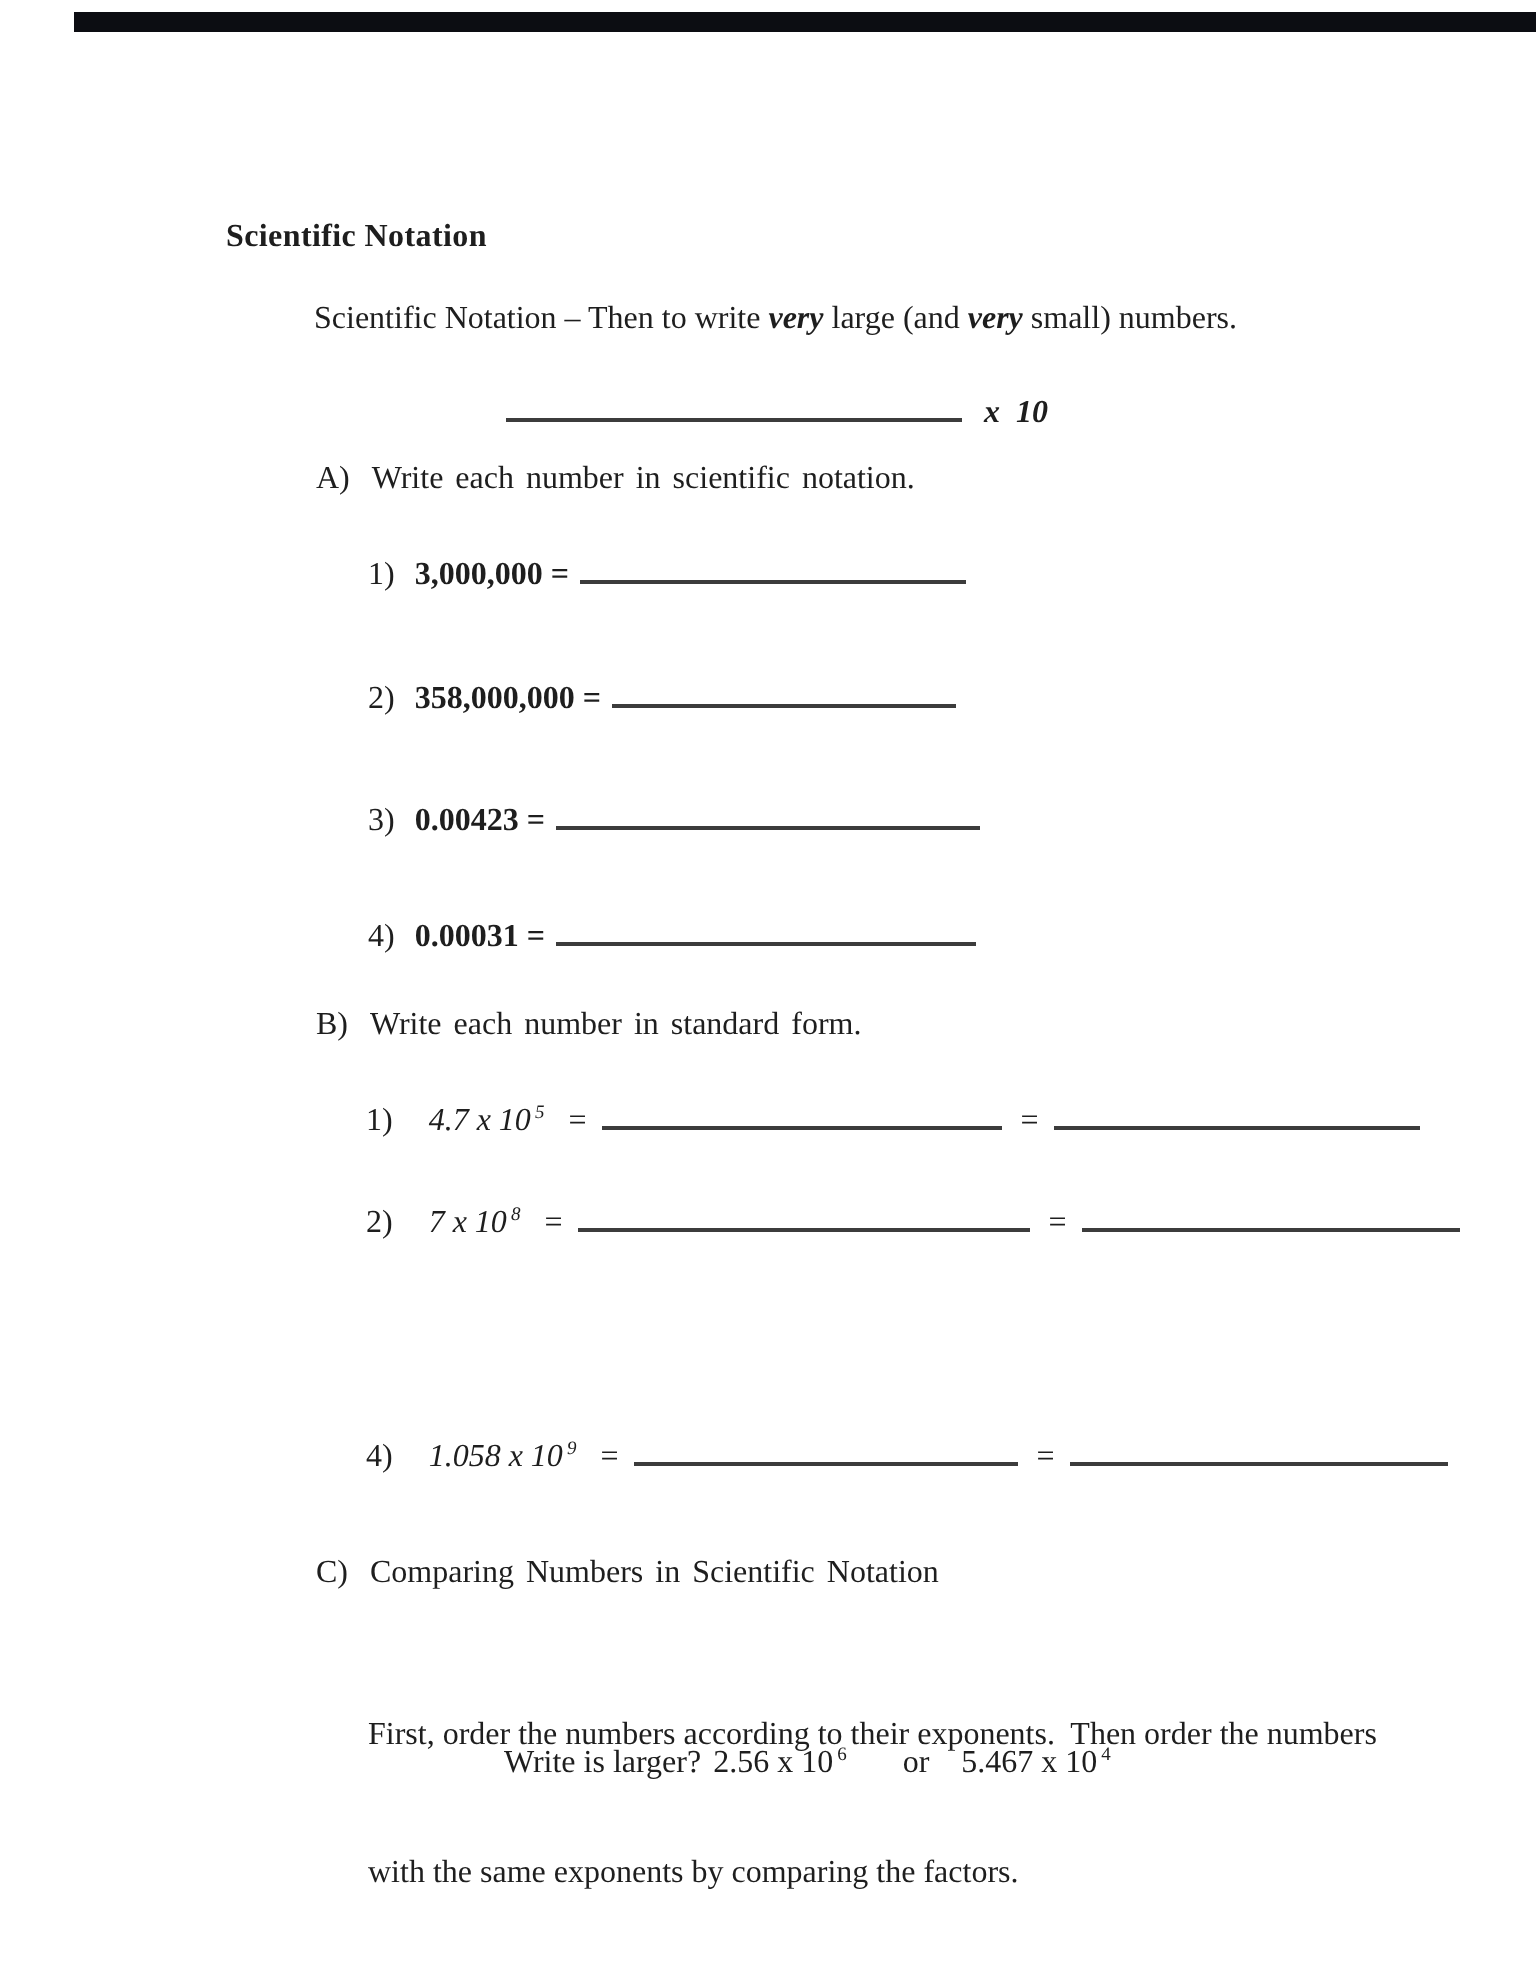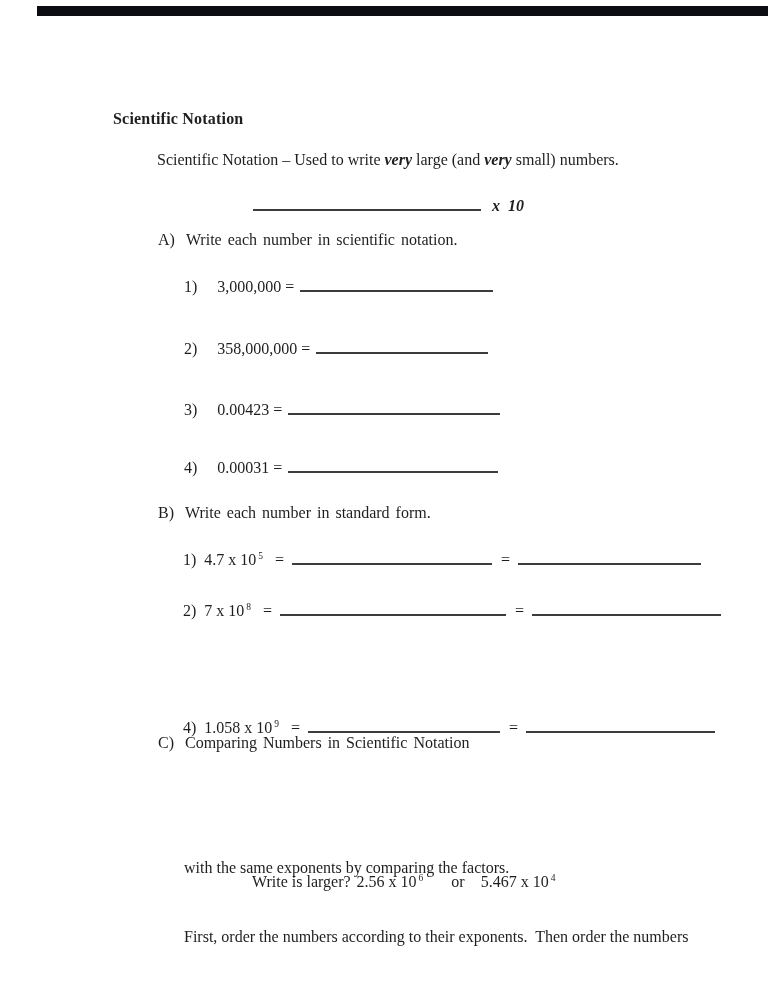--- a/index.html
+++ b/index.html
@@ -45,23 +45,23 @@
     font-weight: bold;
     margin-left: 11px;
     white-space: pre;
     font-style: italic;
   }
   .sec-head { font-weight: normal; word-spacing: 2px; }
   .sec-head .head-label { display: inline-block; }
   .sec-head .head-text { margin-left: 11px; }
   .row { height: 20px; }
   .row .num { display: inline-block; }
-  .row .itext { margin-left: 20px; }
+  .row .itext { margin-left: 10px; font-weight: bold; }
   .row .blank { margin-left: 6px; }
-  .b-row .expr { margin-left: 8px; }
+  .b-row .expr { margin-left: 18px; font-style: italic; }
   .b-row .eq { margin-left: 12px; }
   .b-row .blank { margin-left: 8px; }
   .b-row .eq2 { margin-left: 9px; }
   sup {
     font-size: 9.5px;
     line-height: 0;
     margin-left: 2px;
     vertical-align: 6px;
   }
   .c-para {
@@ -76,21 +76,21 @@
 </style>
 </head>
 <body>
 
 <div class="page">
 
   <div class="artifact-bar" style="background-color: rgb(12, 13, 18);"></div>
 
   <div class="abs title">Scientific Notation</div>
 
-  <div class="abs intro"><span class="pre">Scientific Notation – Used to write </span><span class="em">very</span><span class="pre"> large (and </span><span class="em">very</span><span class="pre"> small) numbers.</span></div>
+  <div class="abs intro"><span class="pre">Scientific Notation – Then to write </span><span class="em">very</span><span class="pre"> large (and </span><span class="em">very</span><span class="pre"> small) numbers.</span></div>
 
   <div class="abs formula-row">
     <span class="blank" style="width:228px"></span><span class="mult">x  10</span>
   </div>
 
   <div class="abs sec-head" style="left:158px; top:231px">
     <span class="head-label">A)</span><span class="head-text">Write each number in scientific notation.</span>
   </div>
 
   <div class="abs row" style="left:184px; top:273px">
@@ -119,26 +119,26 @@
 
   <div class="abs row b-row" style="left:183px; top:597px">
     <span class="num">2)</span><span class="expr"><span>7 x 10</span><sup>8</sup></span><span class="eq">=</span><span class="blank" style="width:226px"></span><span class="eq eq2">=</span><span class="blank" style="width:189px"></span>
   </div>
 
 
   <div class="abs row b-row" style="left:183px; top:714px">
     <span class="num">4)</span><span class="expr"><span>1.058 x 10</span><sup>9</sup></span><span class="eq">=</span><span class="blank" style="width:192px"></span><span class="eq eq2">=</span><span class="blank" style="width:189px"></span>
   </div>
 
-  <div class="abs sec-head" style="left:158px; top:734px">
+  <div class="abs sec-head" style="left:158px; top:778px">
     <span class="head-label">C)</span><span class="head-text">Comparing Numbers in Scientific Notation</span>
   </div>
 
   <div class="abs c-para">
+    <div>First, order the numbers according to their exponents.  Then order the numbers</div>
     <div>with the same exponents by comparing the factors.</div>
-    <div>First, order the numbers according to their exponents.  Then order the numbers</div>
   </div>
 
   <div class="abs which-row">
     <span>Write is larger?</span><span class="opt1"><span>2.56 x 10</span><sup>6</sup></span><span class="conj">or</span><span class="opt2"><span>5.467 x 10</span><sup>4</sup></span>
   </div>
 
 </div>
 
 </body></html>

